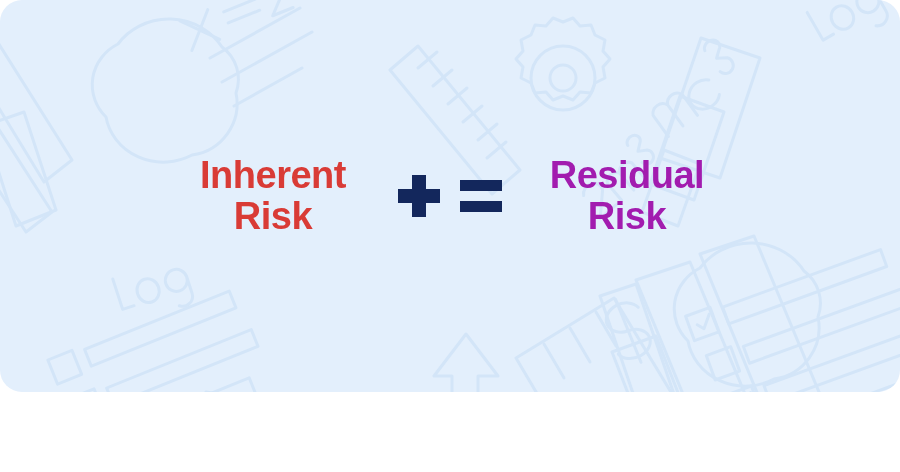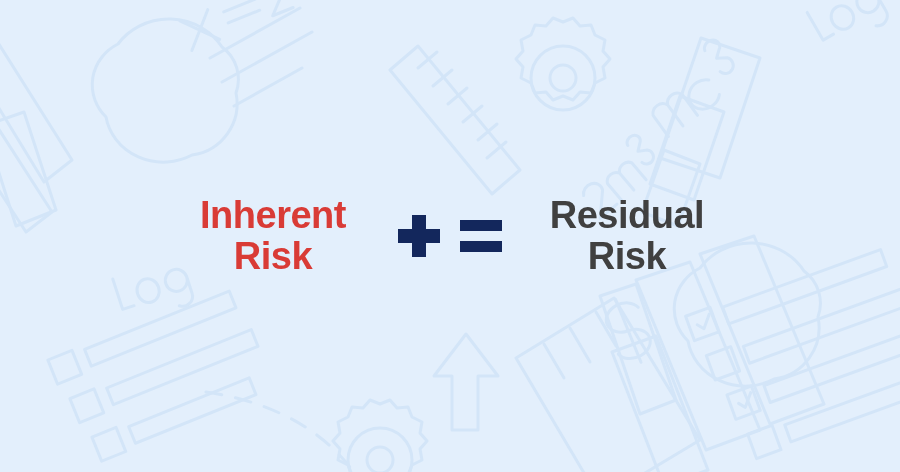--- a/index.html
+++ b/index.html
@@ -8,23 +8,24 @@
   }
   body {
     width: 900px;
     height: 472px;
     overflow: hidden;
     font-family: "Liberation Sans", sans-serif;
   }
   #canvas {
     position: relative;
     width: 900px;
-    height: 472px;
+    height: 392px;
     background: #e3effc;
     overflow: hidden;
+    border-radius: 22px;
   }
   #bg-doodles {
     position: absolute;
     inset: 0;
     width: 900px;
     height: 472px;
     pointer-events: none;
   }
   #equation {
     position: absolute;
@@ -44,21 +45,21 @@
   }
   .term-inherent {
     color: #d93b36;
     width: 230px;
   }
   .term-information {
     color: #5c5cd1;
     width: 250px;
   }
   .term-residual {
-    color: #404040;
+    color: #a21caf;
     width: 230px;
   }
   .op {
     width: 62px;
     display: flex;
     align-items: center;
     justify-content: center;
   }
   .plus-glyph {
     position: relative;

